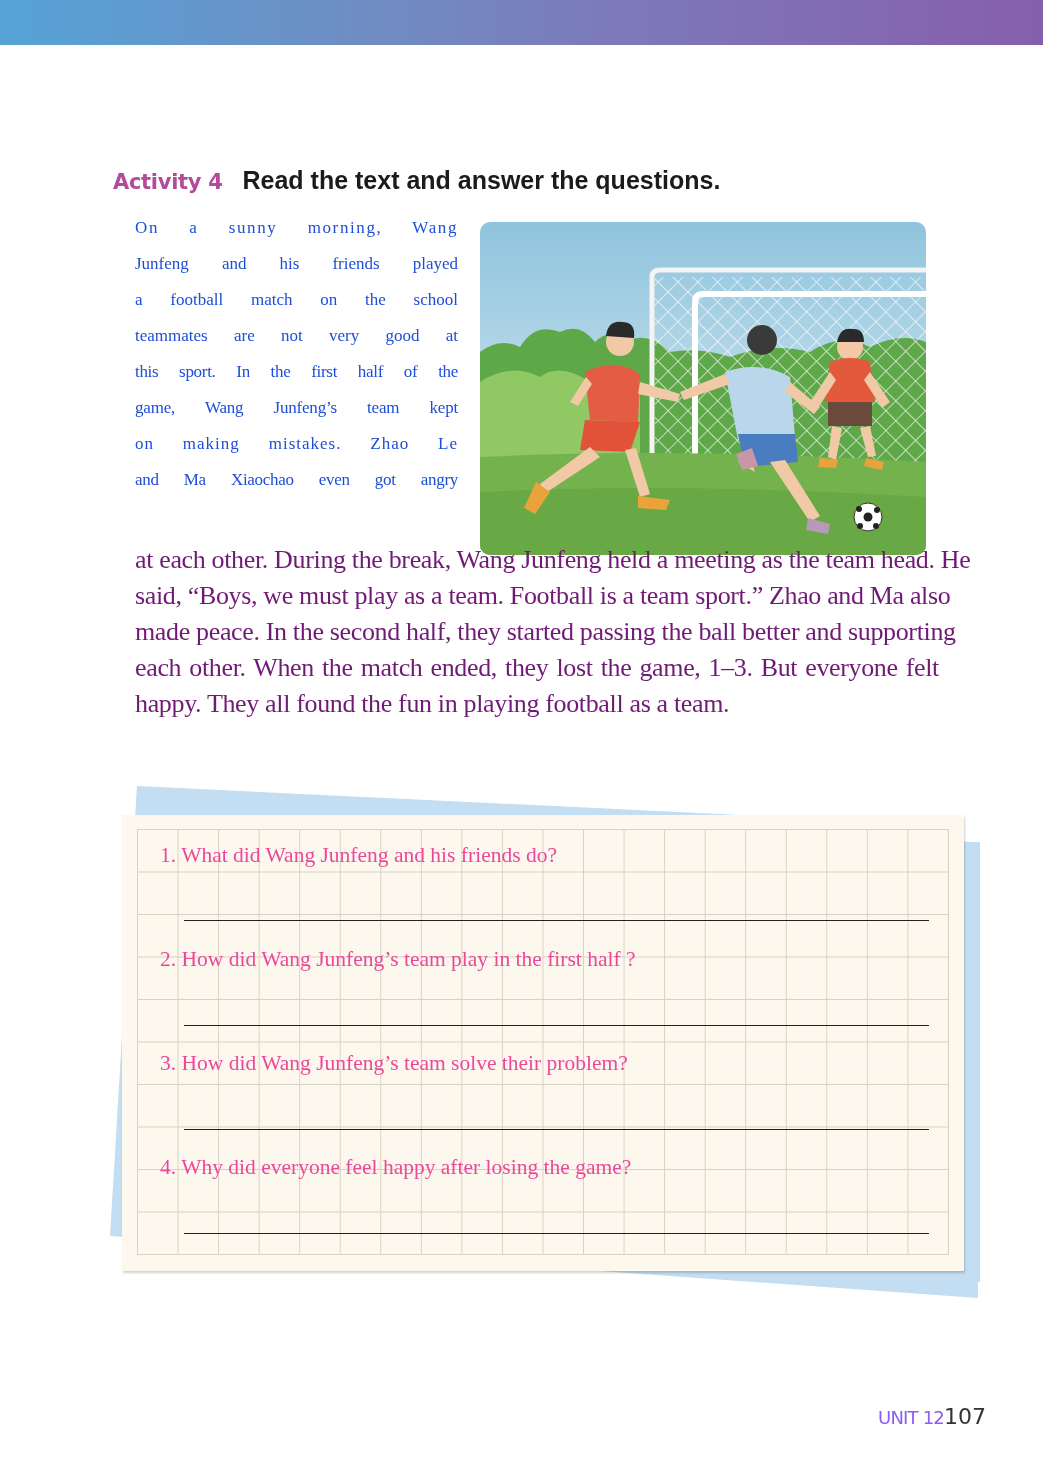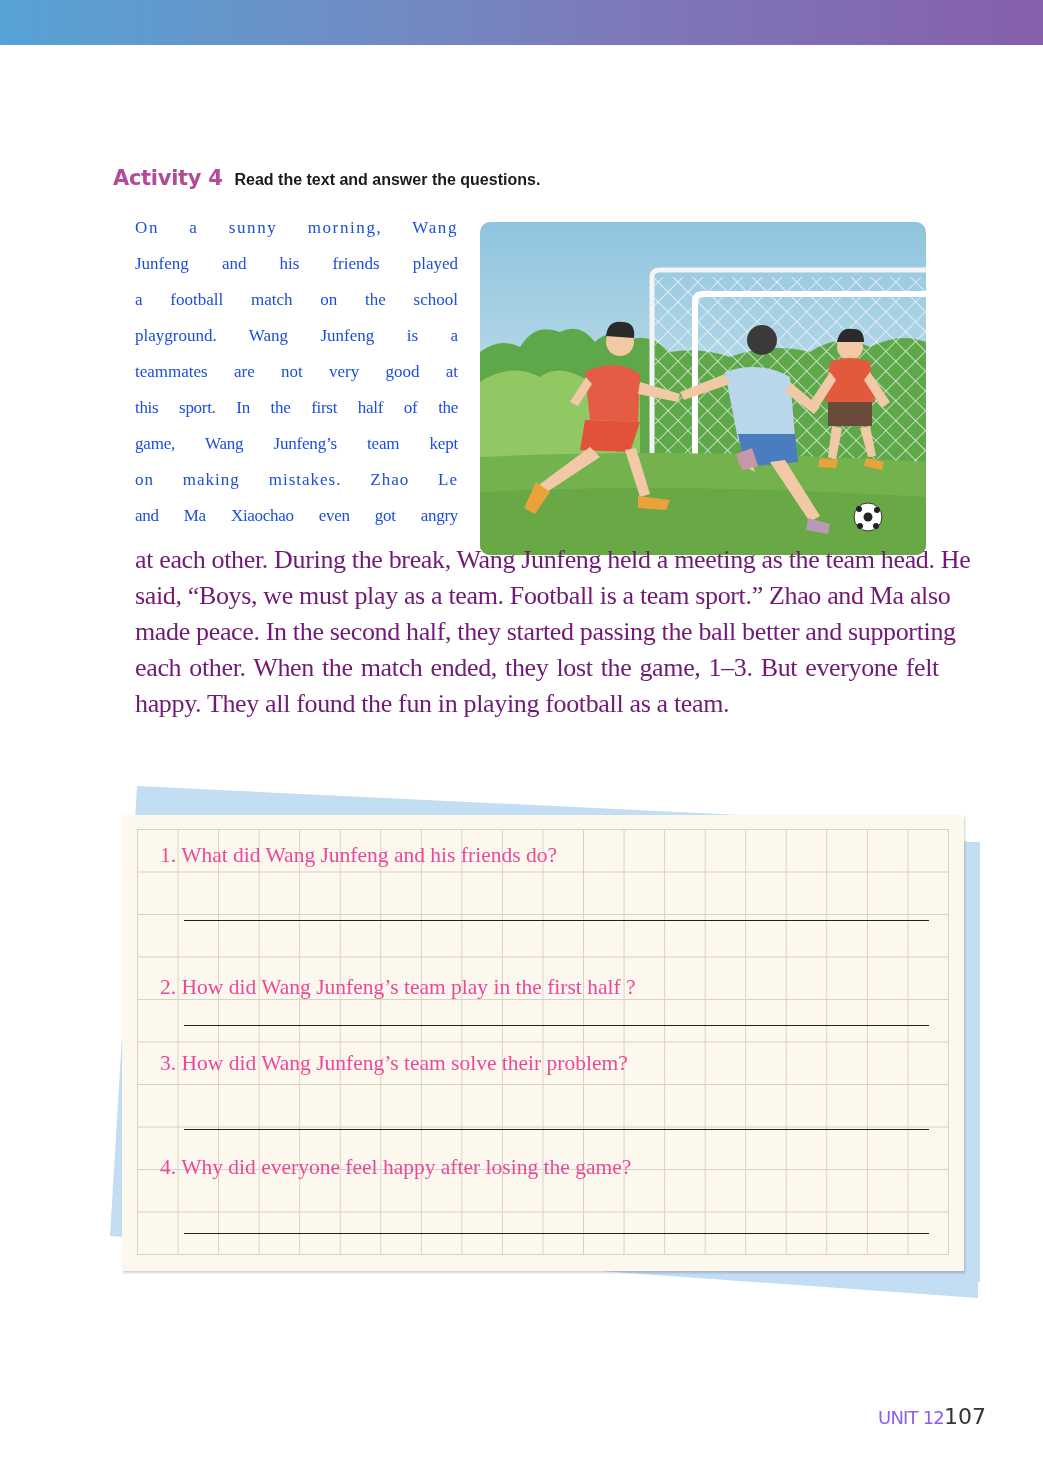--- a/index.html
+++ b/index.html
@@ -14,21 +14,21 @@
   }
   .heading {
     position: absolute; left: 113px; top: 166px; white-space: nowrap;
   }
   .heading .act {
     font-family: "DejaVu Sans", "Liberation Sans", sans-serif;
     font-weight: bold; font-size: 21px; color: #b34a9a; letter-spacing: -0.3px;
   }
   .heading .instr {
     font-family: "Liberation Sans", "DejaVu Sans", sans-serif;
-    font-weight: bold; font-size: 16px; color: #1b1b1b; margin-left: 12px;
+    font-weight: bold; font-size: 25px; color: #1b1b1b; margin-left: 20px;
   }
   .wrap-text {
     position: absolute; left: 135px; top: 210px; width: 323px;
     font-size: 17px; line-height: 36px; color: #1d4ed8; text-align: justify;
   }
   .wrap-text .ln { display: block; text-align-last: justify; height: 36px; white-space: nowrap; }
   .full-text {
     position: absolute; left: 135px; top: 542px; width: 804px;
     font-size: 26px; line-height: 36px; color: #701a75;
   }
@@ -86,21 +86,20 @@
 <div class="top-bar"></div>
 
 <div class="heading">
   <span class="act">Activity 4</span><span class="instr">Read the text and answer the questions.</span>
 </div>
 
 <div class="wrap-text">
   <span class="ln" style="letter-spacing:1.6px">On a sunny morning, Wang</span>
   <span class="ln">Junfeng and his friends played</span>
   <span class="ln">a football match on the school</span>
-  <span class="ln">playground. Wang Junfeng is a</span>
   <span class="ln">teammates are not very good at</span>
   <span class="ln" style="letter-spacing:-0.3px">this sport. In the first half of the</span>
   <span class="ln" style="letter-spacing:-0.2px">game, Wang Junfeng’s team kept</span>
   <span class="ln" style="letter-spacing:1px">on making mistakes. Zhao Le</span>
   <span class="ln" style="letter-spacing:-0.3px">and Ma Xiaochao even got angry</span>
 </div>
 
 <div class="illustration">
   <svg width="446" height="333" viewBox="0 0 446 333">
     <defs>
@@ -182,21 +181,21 @@
 <div class="paper-back2"></div>
 <div class="paper-front"></div>
 <div class="grid"></div>
 
 <div class="question" style="top:843px">
   <span>1.</span>
   <span>What did Wang Junfeng and his friends do?</span>
 </div>
 <div class="answer-line" style="top:920px"></div>
 
-<div class="question" style="top:975px">
+<div class="question" style="top:947px">
   <span>2.</span>
   <span>How did Wang Junfeng’s team play in the first half ?</span>
 </div>
 <div class="answer-line" style="top:1025px"></div>
 
 <div class="question" style="top:1051px">
   <span>3.</span>
   <span>How did Wang Junfeng’s team solve their problem?</span>
 </div>
 <div class="answer-line" style="top:1129px"></div>

